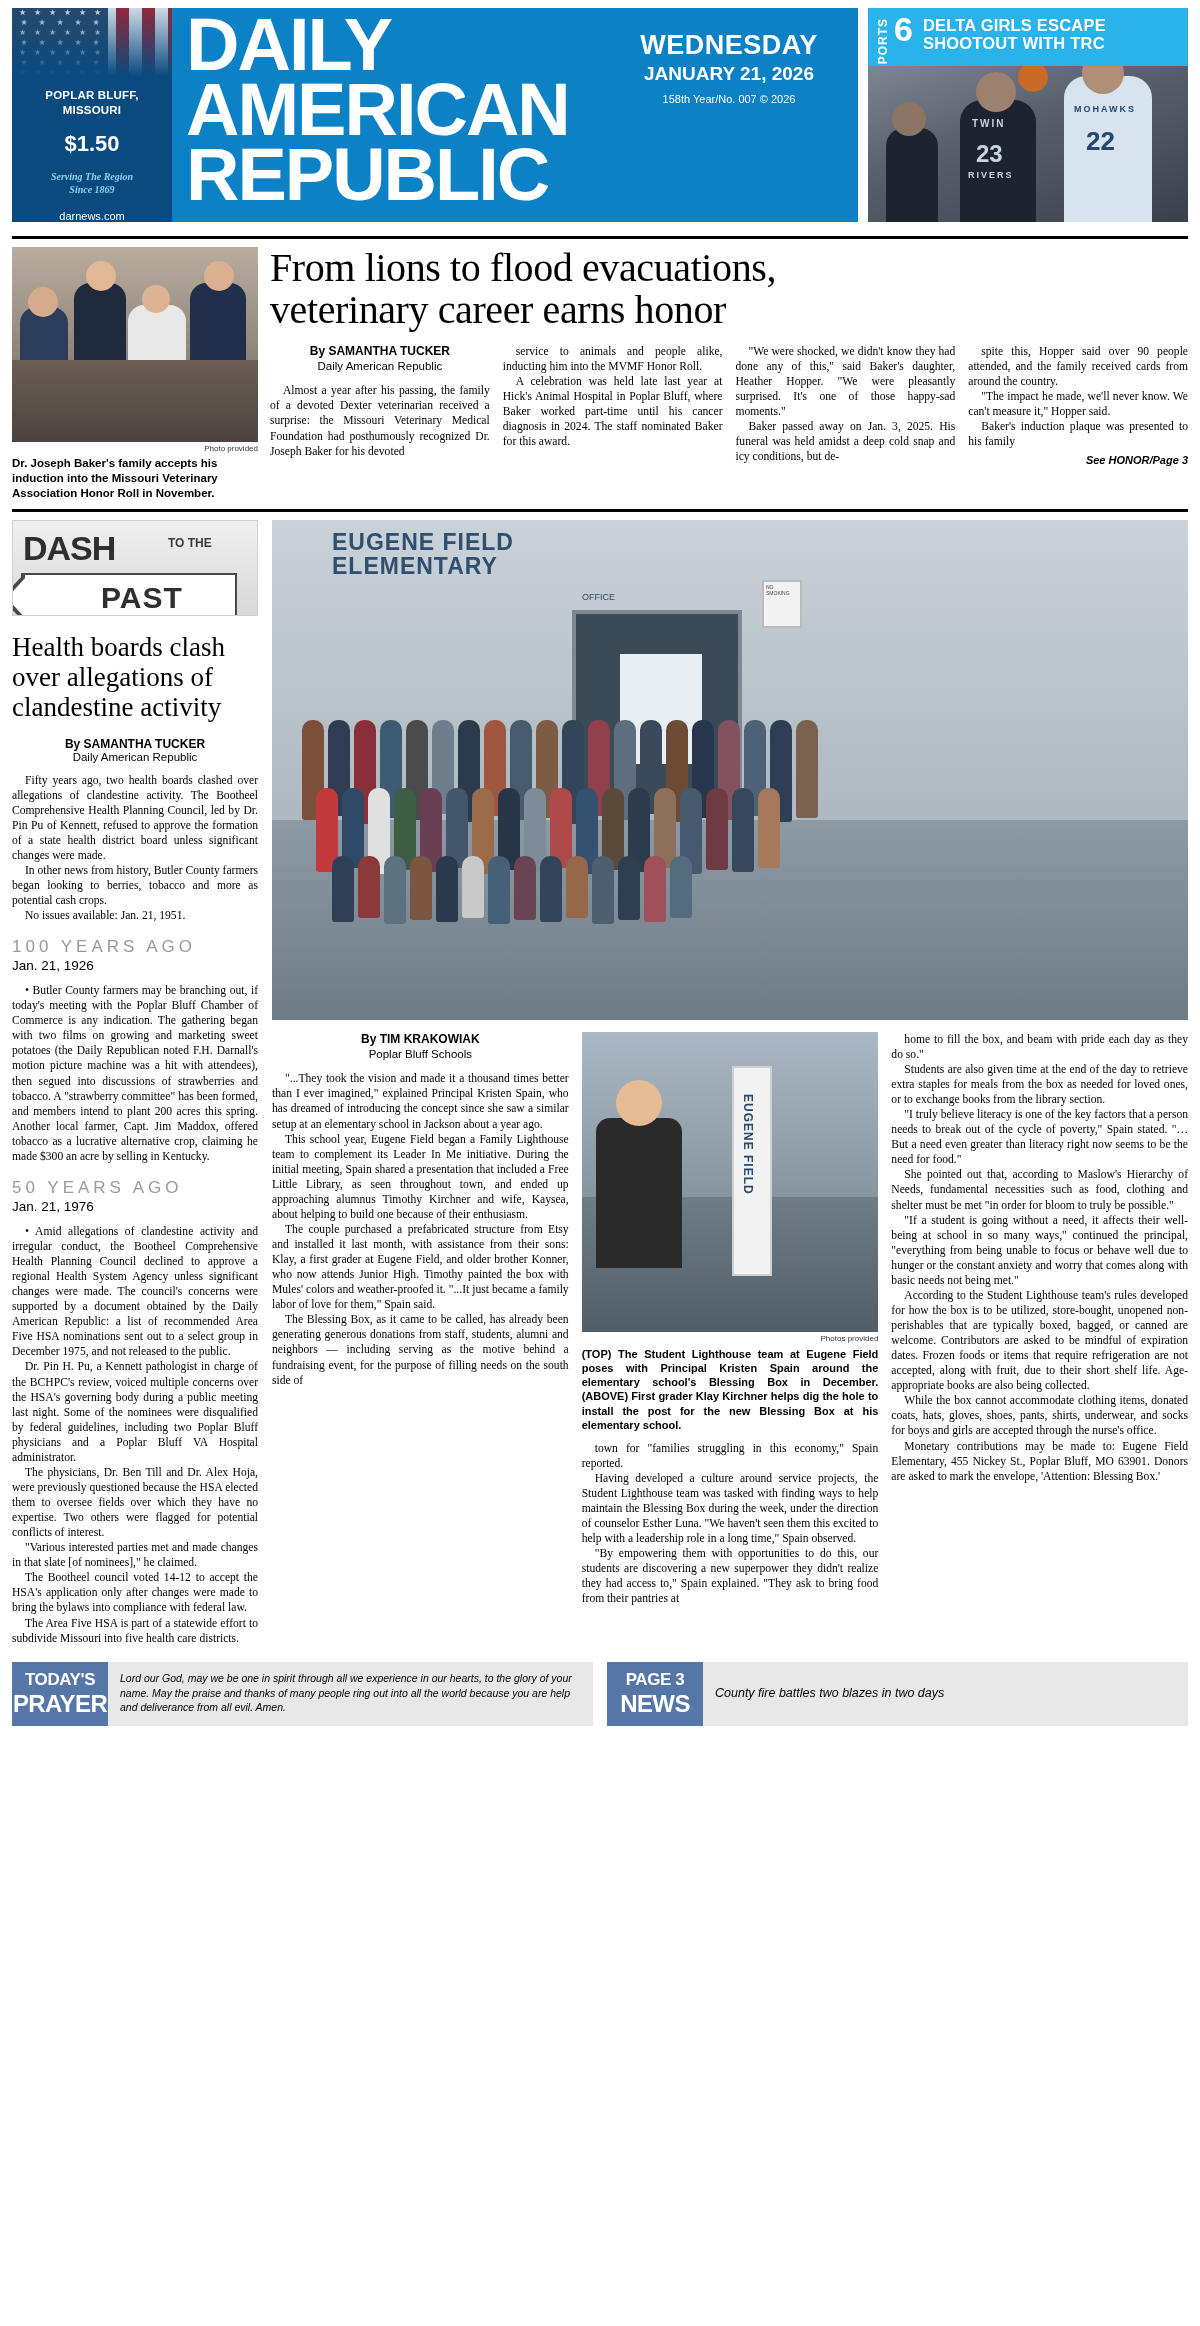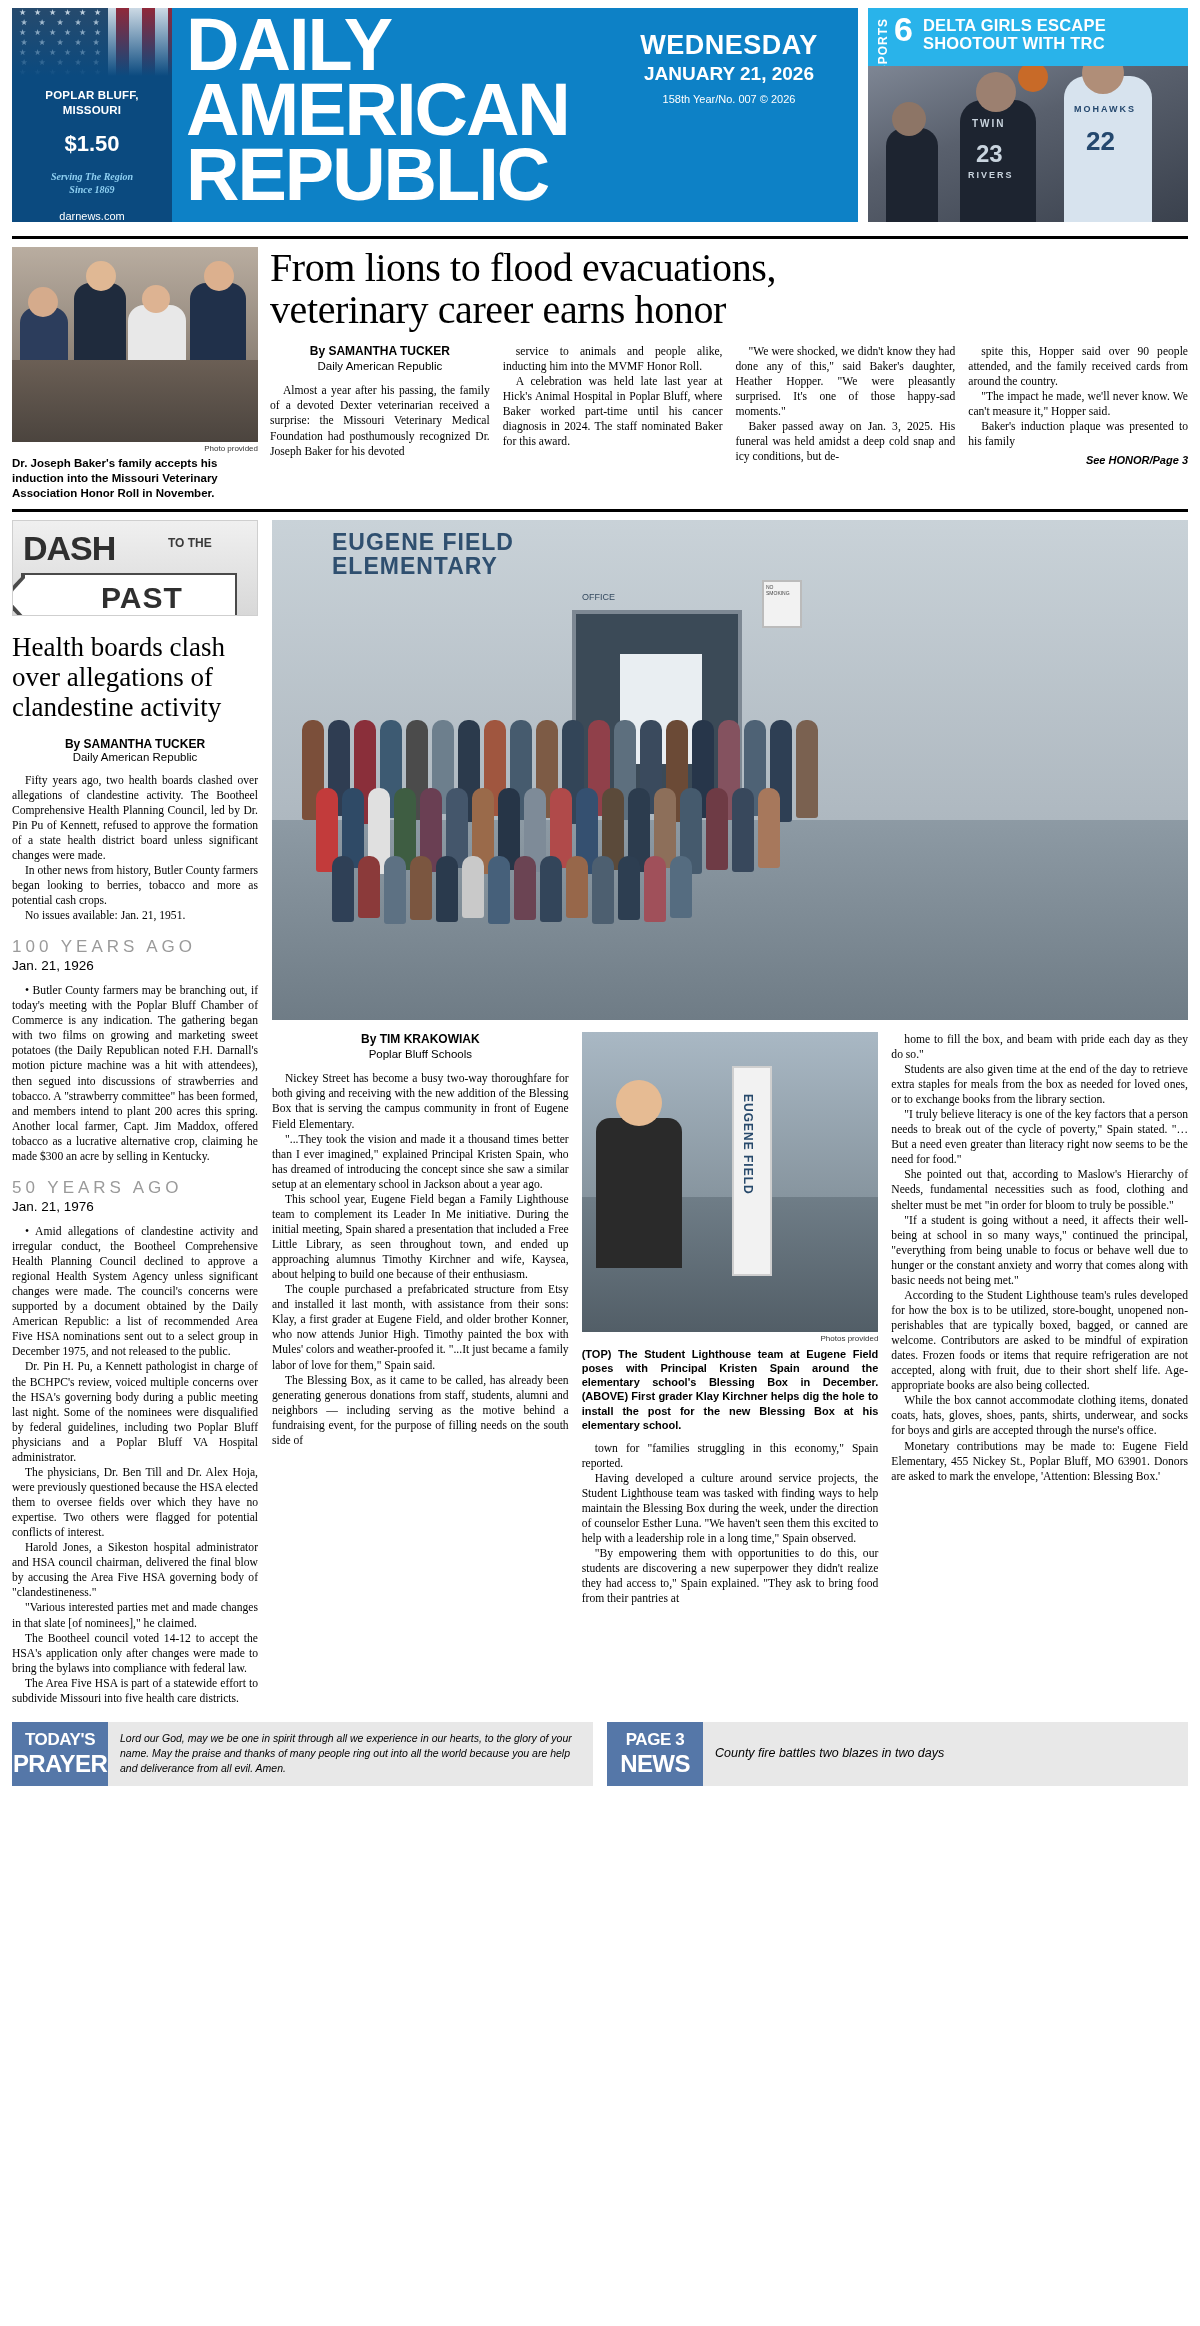--- a/index.html
+++ b/index.html
@@ -309,21 +309,20 @@
       <div class="hbtext">
         <p>• Butler County farmers may be branching out, if today's meeting with the Poplar Bluff Chamber of Commerce is any indication. The gathering began with two films on growing and marketing sweet potatoes (the Daily Republican noted F.H. Darnall's motion picture machine was a hit with attendees), then segued into discussions of strawberries and tobacco. A "strawberry committee" has been formed, and members intend to plant 200 acres this spring. Another local farmer, Capt. Jim Maddox, offered tobacco as a lucrative alternative crop, claiming he made $300 an acre by selling in Kentucky.</p>
       </div>
 
       <div class="yearhdr">50 YEARS AGO</div>
       <div class="yeardate">Jan. 21, 1976</div>
       <div class="hbtext">
         <p>• Amid allegations of clandestine activity and irregular conduct, the Bootheel Comprehensive Health Planning Council declined to approve a regional Health System Agency unless significant changes were made. The council's concerns were supported by a document obtained by the Daily American Republic: a list of recommended Area Five HSA nominations sent out to a select group in December 1975, and not released to the public.</p>
         <p>Dr. Pin H. Pu, a Kennett pathologist in charge of the BCHPC's review, voiced multiple concerns over the HSA's governing body during a public meeting last night. Some of the nominees were disqualified by federal guidelines, including two Poplar Bluff physicians and a Poplar Bluff VA Hospital administrator.</p>
         <p>The physicians, Dr. Ben Till and Dr. Alex Hoja, were previously questioned because the HSA elected them to oversee fields over which they have no expertise. Two others were flagged for potential conflicts of interest.</p>
-        <p>Harold Jones, a Sikeston hospital administrator and HSA council chairman, delivered the final blow by accusing the Area Five HSA governing body of "clandestineness."</p>
         <p>"Various interested parties met and made changes in that slate [of nominees]," he claimed.</p>
         <p>The Bootheel council voted 14-12 to accept the HSA's application only after changes were made to bring the bylaws into compliance with federal law.</p>
         <p>The Area Five HSA is part of a statewide effort to subdivide Missouri into five health care districts.</p>
       </div>
     </div>
 
     <div class="rightcol">
 
       <div class="bigphoto">
         <div class="school-wall"></div>
@@ -395,21 +394,20 @@
           <div class="kid" style="height:66px;background:#a0505a;"></div>
             <div class="kid" style="height:62px;background:#556c80;"></div>
         </div>
       </div>
 
 
       <div class="cols3">
         <div class="col">
           <div class="byline">By TIM KRAKOWIAK</div>
           <div class="byline2">Poplar Bluff Schools</div>
-          <p>Nickey Street has become a busy two-way thoroughfare for both giving and receiving with the new addition of the Blessing Box that is serving the campus community in front of Eugene Field Elementary.</p>
           <p>"...They took the vision and made it a thousand times better than I ever imagined," explained Principal Kristen Spain, who has dreamed of introducing the concept since she saw a similar setup at an elementary school in Jackson about a year ago.</p>
           <p>This school year, Eugene Field began a Family Lighthouse team to complement its Leader In Me initiative. During the initial meeting, Spain shared a presentation that included a Free Little Library, as seen throughout town, and ended up approaching alumnus Timothy Kirchner and wife, Kaysea, about helping to build one because of their enthusiasm.</p>
           <p>The couple purchased a prefabricated structure from Etsy and installed it last month, with assistance from their sons: Klay, a first grader at Eugene Field, and older brother Konner, who now attends Junior High. Timothy painted the box with Mules' colors and weather-proofed it. "...It just became a family labor of love for them," Spain said.</p>
           <p>The Blessing Box, as it came to be called, has already been generating generous donations from staff, students, alumni and neighbors — including serving as the motive behind a fundraising event, for the purpose of filling needs on the south side of</p>
         </div>
 
         <div class="col">
           <div class="bbphoto">
             <div style="position:absolute;left:0;top:0;right:0;height:55%;background:linear-gradient(180deg,#a9b8c4,#87959f);"></div>
             <div style="position:absolute;left:0;bottom:0;right:0;height:45%;background:linear-gradient(180deg,#6f7d87,#525e67);"></div>

